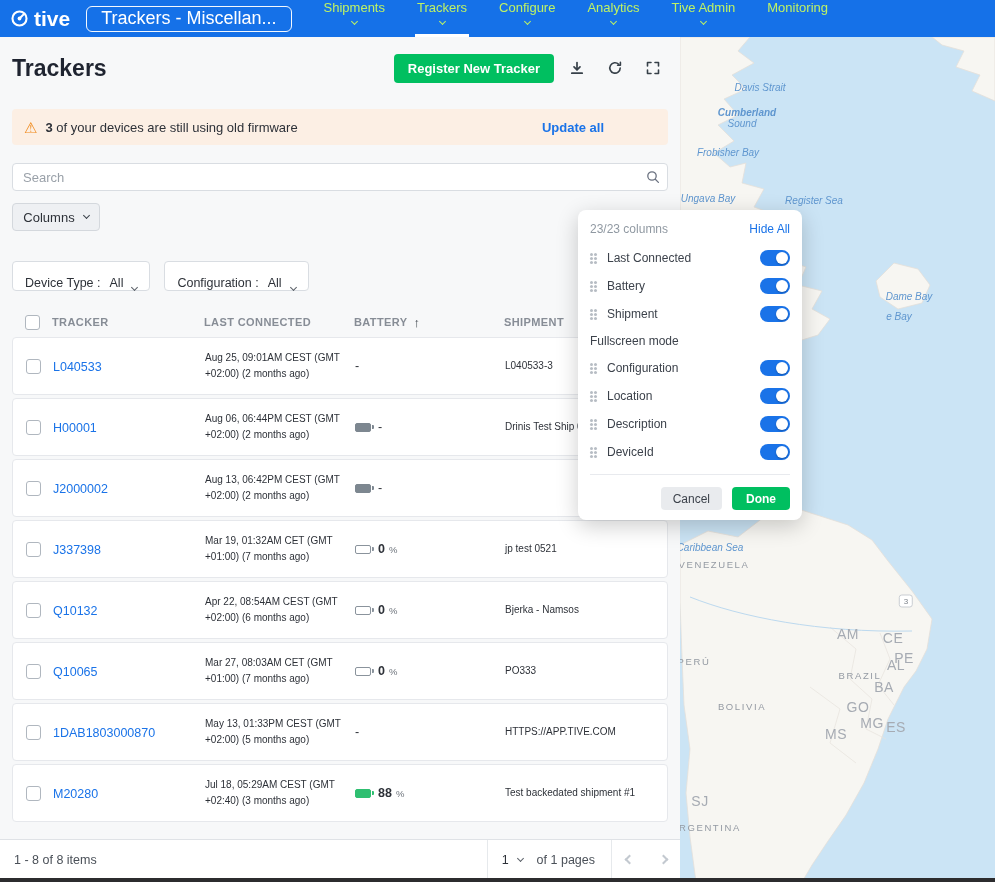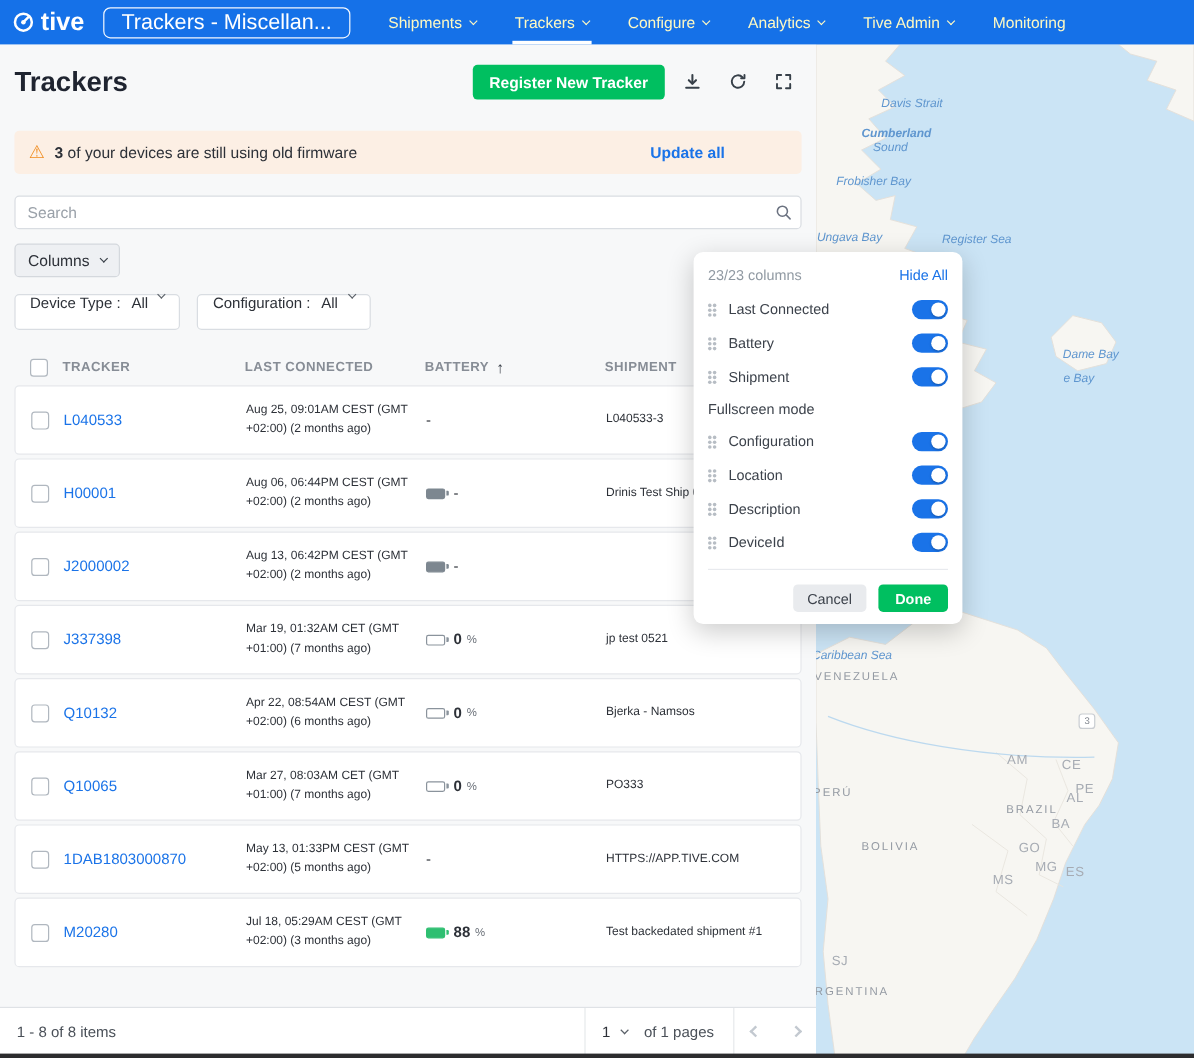--- a/index.html
+++ b/index.html
@@ -11,37 +11,37 @@
 
   
   .navbar { position:absolute; top:0; left:0; right:0; height:37px;
     background:var(--navbar,#1571e8); display:flex; align-items:center; padding:0 10px; z-index:30; }
   .brand { display:flex; align-items:center; gap:5px; color:#fff; font-weight:bold;
     font-size:21px; margin-right:16px; cursor:pointer; }
   .context-btn { height:26px; border:1.5px solid rgba(255,255,255,.95); background:transparent;
     color:#fff; border-radius:6px; padding:0 14px; font-size:18px; margin-right:16px;
     font-family:inherit; cursor:pointer; white-space:nowrap; }
   .nav-items { display:flex; height:100%; }
-  .nav-item { display:flex; align-items:center; gap:7px; color:#fef9c3; font-size:13px;
-    padding:0 16px; height:100%; position:relative; cursor:pointer; white-space:nowrap; }
+  .nav-item { display:flex; align-items:center; gap:7px; color:#bef264; font-size:13px;
+    padding:0 16px; height:100%; position:relative; cursor:pointer; white-space:nowrap;flex-direction:column; }
   .nav-item.active::after { content:""; position:absolute; left:14px; right:14px; bottom:0;
     height:3px; background:#fff; }
   .chev { width:5px; height:5px; border-right:1.5px solid currentColor;
     border-bottom:1.5px solid currentColor; display:inline-block;
     transform:rotate(45deg); margin-top:-3px; }
 
   
   .map { position:absolute; left:680px; top:37px; width:315px; height:845px;
     background:var(--water,#cbe4f5); overflow:hidden; }
   .map-svg { position:absolute; left:0; top:0; }
   .map-labels { position:absolute; inset:0; }
   .maplabel { position:absolute; transform:translate(-50%,-50%); white-space:nowrap; }
   .maplabel.water { color:#5f96cf; font-size:10px; font-style:italic;margin-top:27px; }
   .maplabel.region { color:#949aa3; font-size:9.5px; letter-spacing:1.6px; }
-  .maplabel.state { color:#a6abb3; font-size:11px; letter-spacing:.5px; }
+  .maplabel.state { color:#a6abb3; font-size:14px; letter-spacing:.5px; }
   .maplabel.shield { background:#fff; border:1px solid #c9cdd2; border-radius:3px;
     color:#7d838b; font-size:8px; padding:0 4px; line-height:11px; font-style:normal; }
 
   
   .left-panel { position:absolute; top:37px; left:0; width:680px; height:845px; background:#f7f8f9; }
   .title-row { display:flex; align-items:center; justify-content:space-between; padding:16px 12px 0; }
   h1 { margin:0; font-size:23px; font-weight:700; color:#1f2430; }
   .actions { display:flex; align-items:center; gap:8px; }
   .btn-green { height:29px; background:var(--green,#00bf60); color:#fff; border:none;
     border-radius:4px; font-size:13px; font-weight:bold; padding:0 14px;
@@ -60,22 +60,22 @@
   .search-box input { width:100%; height:28px; border:1px solid #d9dde2; border-radius:4px;
     padding:0 30px 0 10px; font-size:13px; color:#3f454e; background:#fff; font-family:inherit; }
   .search-box input::placeholder { color:#9aa1a9; }
   .search-icon { position:absolute; right:8px; top:7px; }
   .columns-btn { width:88px; height:28px; background:#eef0f3; border:1px solid #d4d8dd;
     border-radius:4px; font-size:13px; color:#2d3138; display:flex; align-items:center;
     justify-content:center; gap:9px; font-family:inherit; cursor:pointer; }
 
   .filter-row { margin:14px 12px 0; display:flex; gap:14px; }
   .filter-btn { height:30px; background:#fff; border:1px solid #d9dde2; border-radius:4px;
-    font-size:12.5px; color:#2d3138; display:flex; align-items:flex-start; padding:0 12px; gap:9px;
-    font-family:inherit; cursor:pointer; }
+    font-size:12.5px; color:#2d3138; display:flex; align-items:flex-end; padding:0 12px; gap:9px;
+    font-family:inherit; cursor:pointer;margin-top:16px; }
   .filter-btn .chev { color:#5a6068; }
 
   
   .table-header { margin:16px 12px 0; display:flex; align-items:center; height:30px; }
   .th { font-size:11px; color:#878d96; font-weight:bold; letter-spacing:.4px; }
   .col-check { width:40px; display:flex; align-items:center; }
   .col-tracker { width:152px; }
   .col-last { width:150px; padding-right:14px; }
   .col-batt { width:150px; display:flex; align-items:center; }
   .col-ship { flex:1; padding-right:8px; }
@@ -399,21 +399,21 @@
           <div class="col-batt">
             <span class="batt-val">-</span>
           </div>
           <div class="col-ship cell-text">HTTPS://APP.TIVE.COM</div>
         </div>
         <div class="row">
           <div class="col-check">
             <span class="checkbox"></span>
           </div>
           <div class="col-tracker"><a class="tracker-link">M20280</a></div>
-          <div class="col-last cell-text">Jul 18, 05:29AM CEST (GMT +02:00) (3 months ago)</div>
+          <div class="col-last cell-text">Jul 18, 05:29AM CEST (GMT +02:40) (3 months ago)</div>
           <div class="col-batt">
             <span class="batt green"></span>
             <span class="batt-val num">88</span>
             <span class="pct">%</span>
           </div>
           <div class="col-ship cell-text">Test backedated shipment #1</div>
         </div>
       </div>
 
     <div class="pager">

